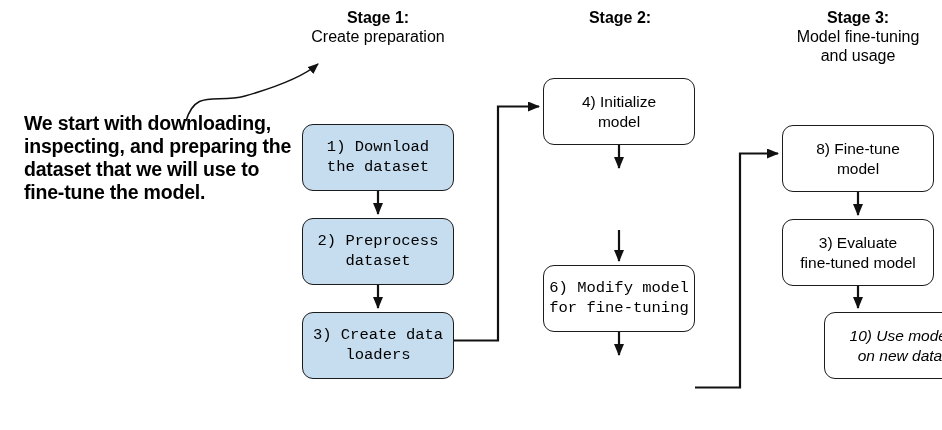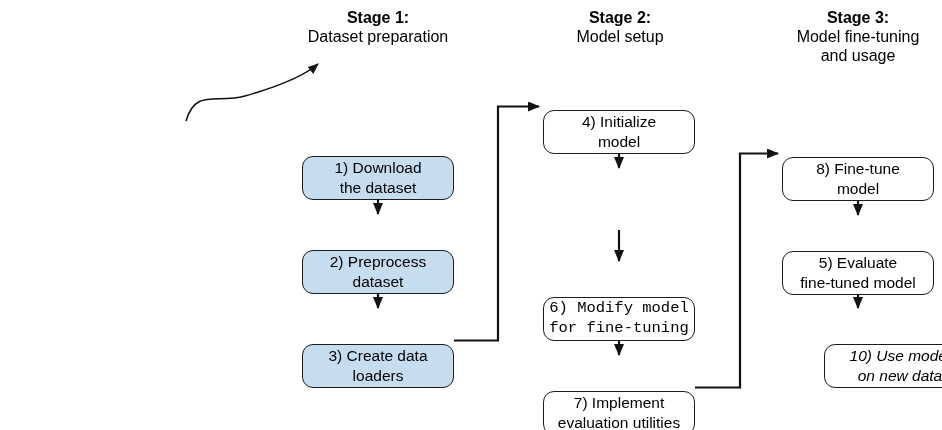--- a/index.html
+++ b/index.html
@@ -20,31 +20,30 @@
   }
   .connector-layer{
     position:absolute;left:0;top:0;width:942px;height:430px;
     pointer-events:none;
   }
   .connector{stroke:var(--connector);stroke-width:2.2;fill:none;}
   .connector.thin{stroke-width:1.6;}
   .arrowhead{fill:var(--connector);}
   .node{
     position:absolute;
-    width:152px;height:44px;
+    width:152px;height:67px;
     border:1.7px solid var(--node-stroke);
     border-radius:11px;
     background:#ffffff;
     display:flex;align-items:center;justify-content:center;
     text-align:center;
     font-size:15.5px;line-height:1.28;
     white-space:pre-line;
-    margin-top:32px;
   }
-  .node.filled{background:var(--node-fill);}
+  .node.filled{background:var(--node-fill);font-family:Liberation Mono, monospace;}
   .stage-header{
     position:absolute;top:8px;width:200px;
     text-align:center;
     font-size:16px;line-height:19px;
   }
   .stage-title{font-weight:700;}
   .stage-subtitle{white-space:pre-line;}
   .annotation{
     position:absolute;left:24px;top:112px;width:280px;
     font-weight:700;
@@ -78,49 +77,50 @@
     <path class="connector" d="M619 136 L619 168" marker-end="url(#arrow)"></path>
     <path class="connector" d="M619 230 L619 261" marker-end="url(#arrow)"></path>
     <path class="connector" d="M619 323 L619 355" marker-end="url(#arrow)"></path>
 
     <path class="connector" d="M695 387.5 L740 387.5 L740 153.5 L778 153.5" marker-end="url(#arrow)"></path>
 
     <path class="connector" d="M858 183 L858 215" marker-end="url(#arrow)"></path>
     <path class="connector" d="M858 277 L858 308" marker-end="url(#arrow)"></path>
   </svg>
 
+  <div class="annotation">We start with downloading,
+inspecting, and preparing the
+dataset that we will use to
+fine-tune the model.</div>
 
   <div class="stage-header" style="left:278px;">
     <div class="stage-title">Stage 1:</div>
-    <div class="stage-subtitle">Dataset preparation</div>
+    <div class="stage-subtitle">Create preparation</div>
   </div>
   <div class="stage-header" style="left:520px;">
     <div class="stage-title">Stage 2:</div>
-    <div class="stage-subtitle">Model setup</div>
   </div>
   <div class="stage-header" style="left:758px;">
     <div class="stage-title">Stage 3:</div>
     <div class="stage-subtitle">Model fine-tuning
 and usage</div>
   </div>
 
   <div class="node filled" style="left:302px;top:124px;">1) Download
 the dataset</div>
   <div class="node filled" style="left:302px;top:218px;">2) Preprocess
 dataset</div>
   <div class="node filled" style="left:302px;top:312px;">3) Create data
 loaders</div>
 
   <div class="node" style="left:543px;top:78px;">4) Initialize
 model</div>
   <div class="node" style="left:543px;top:265px;font-family:Liberation Mono, monospace;">6) Modify model
 for fine-tuning</div>
-  <div class="node" style="left:543px;top:359px;">7) Implement
-evaluation utilities</div>
 
   <div class="node" style="left:782px;top:125px;">8) Fine-tune
 model</div>
-  <div class="node" style="left:782px;top:219px;">5) Evaluate
+  <div class="node" style="left:782px;top:219px;">3) Evaluate
 fine-tuned model</div>
   <div class="node" style="left:824px;top:312px;font-style:italic;">10) Use model
 on new data</div>
 
 </div>
 
 </body></html>

